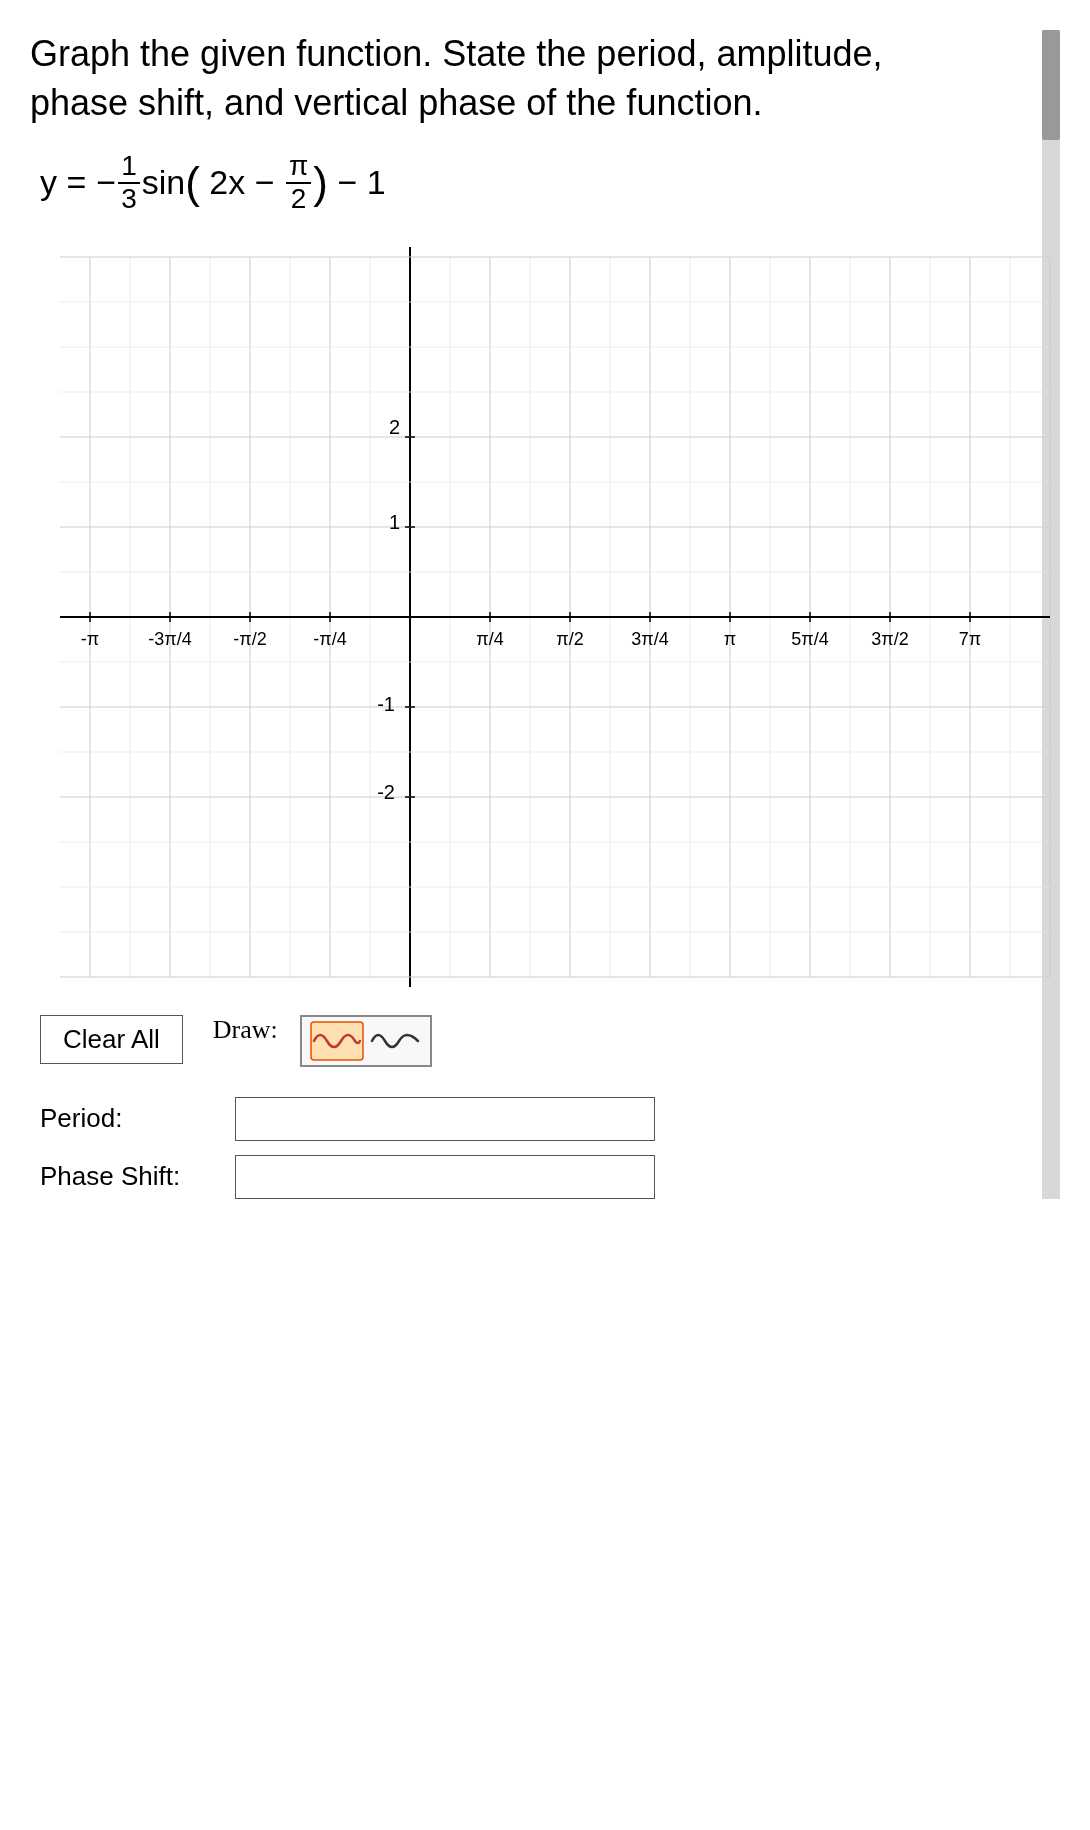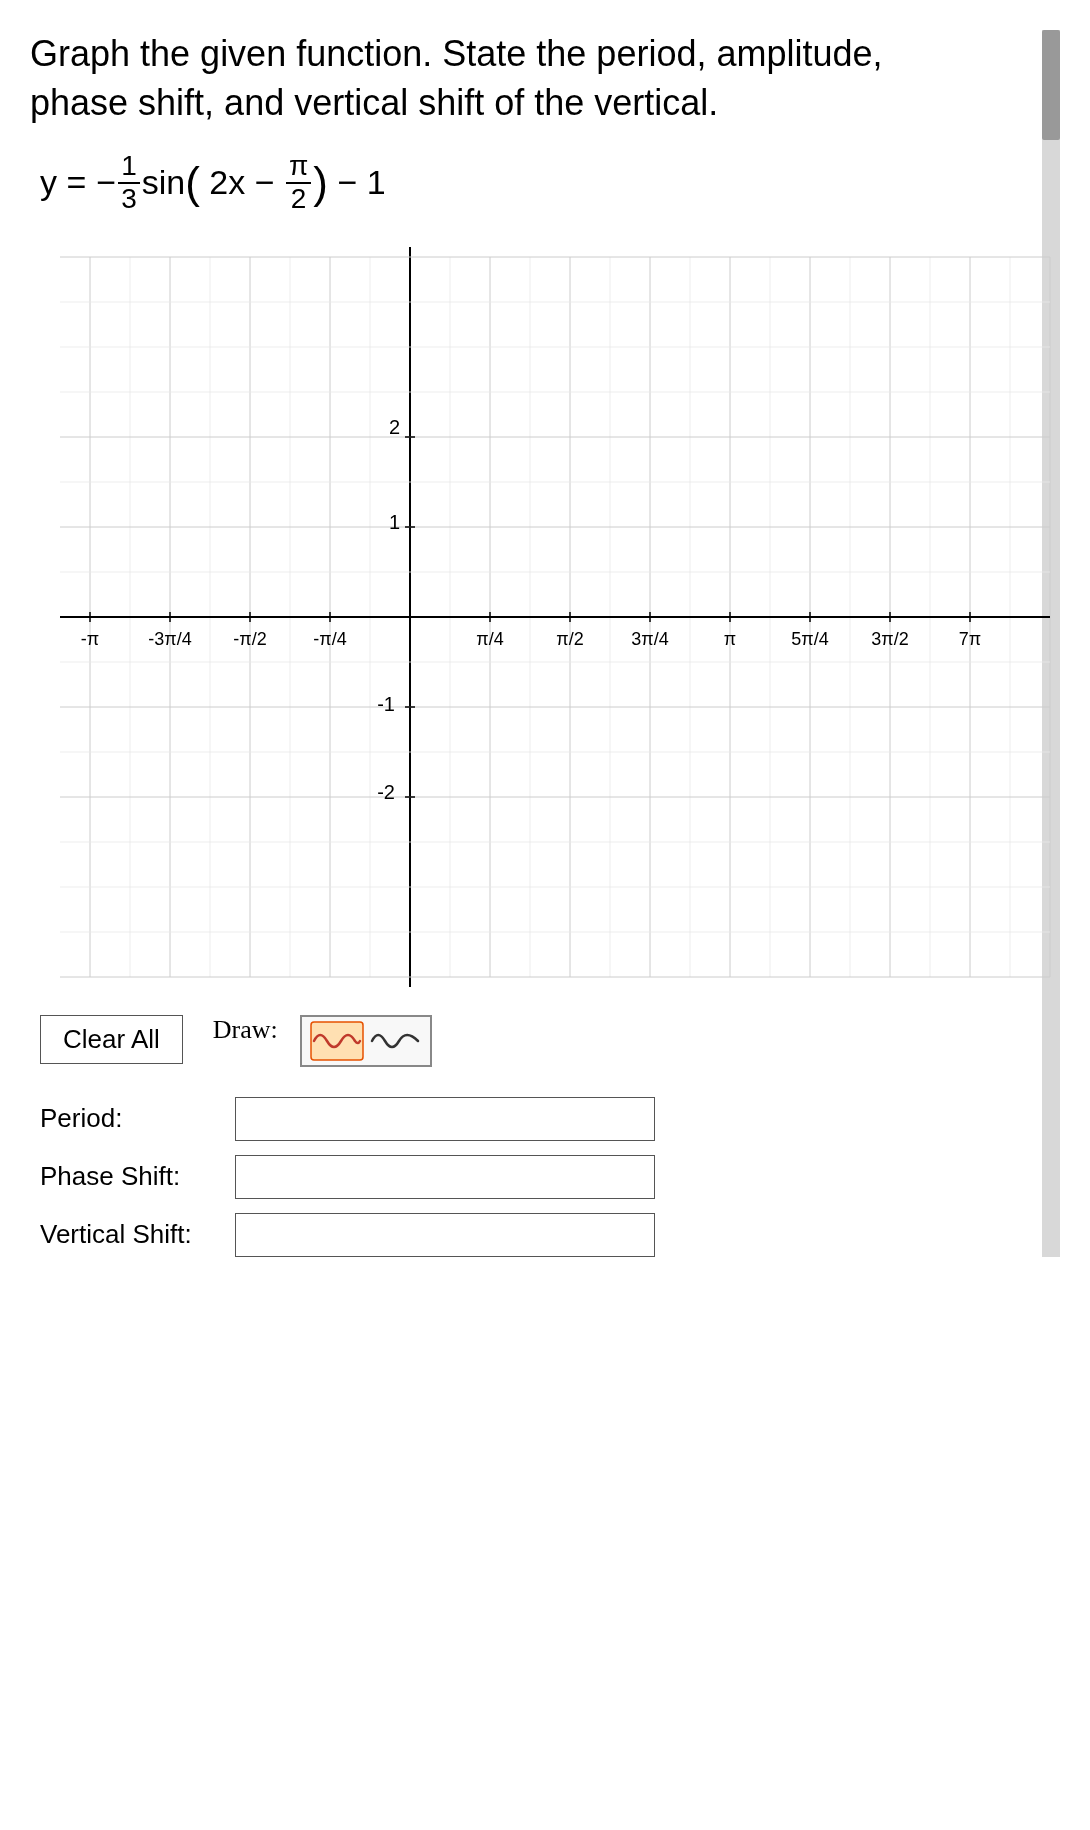--- a/index.html
+++ b/index.html
@@ -128,21 +128,21 @@
 </head>
 <body>
 
 <div class="page-wrapper">
   <div class="right-scrollbar">
     <div class="right-scrollbar-thumb"></div>
   </div>
 
   <p class="instruction">
     <span>Graph the given function. State the period, amplitude,</span><br>
-    <span>phase shift, and vertical shift of the vertical.</span>
+    <span>phase shift, and vertical phase of the function.</span>
   </p>
 
   <div class="equation-block">
     <span class="eq-y">y =</span>
     <span>−</span>
     <span class="eq-frac">
       <span class="num">1</span>
       <span class="den">3</span>
     </span>
     <span>sin</span>
@@ -272,18 +272,14 @@
 
   <div class="fields-section">
     <div class="field-row">
       <label class="field-label">Period:</label>
       <input class="field-input" type="text" value="" style="">
     </div>
     <div class="field-row">
       <label class="field-label">Phase Shift:</label>
       <input class="field-input" type="text" value="" style="">
     </div>
-    <div class="field-row">
-      <label class="field-label">Vertical Shift:</label>
-      <input class="field-input" type="text" value="" style="">
-    </div>
   </div>
 </div>
 
 </body></html>

